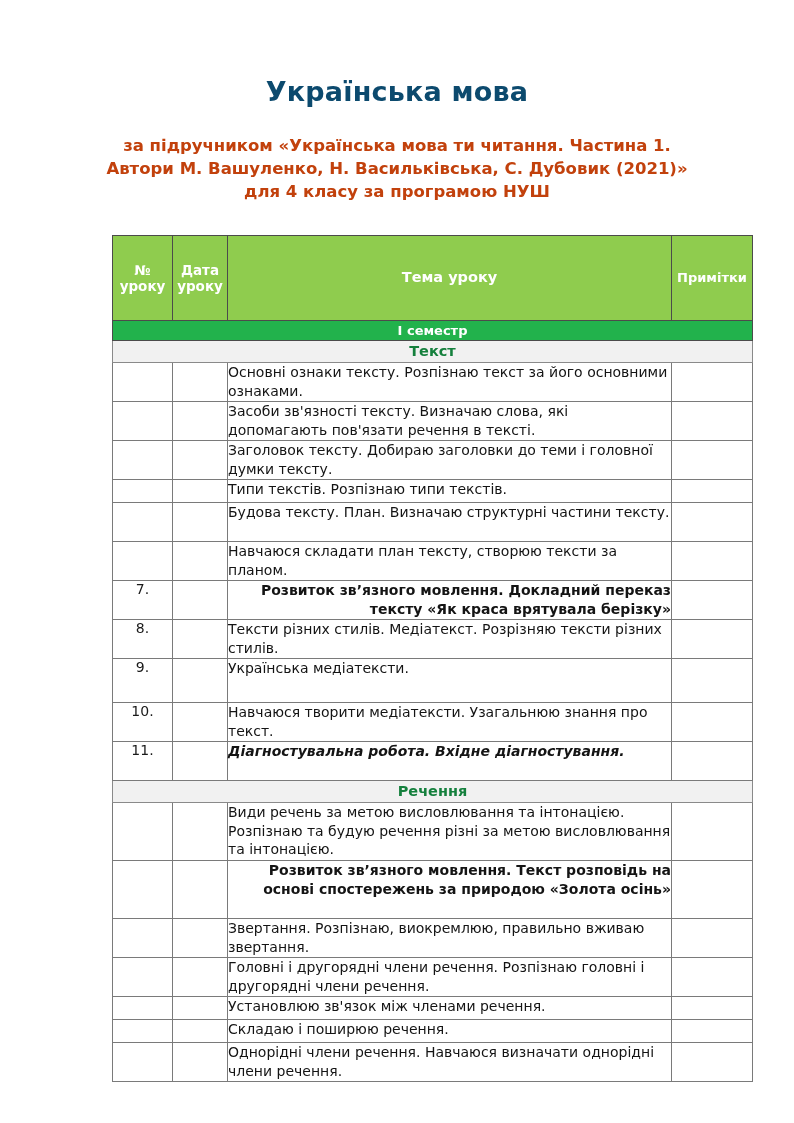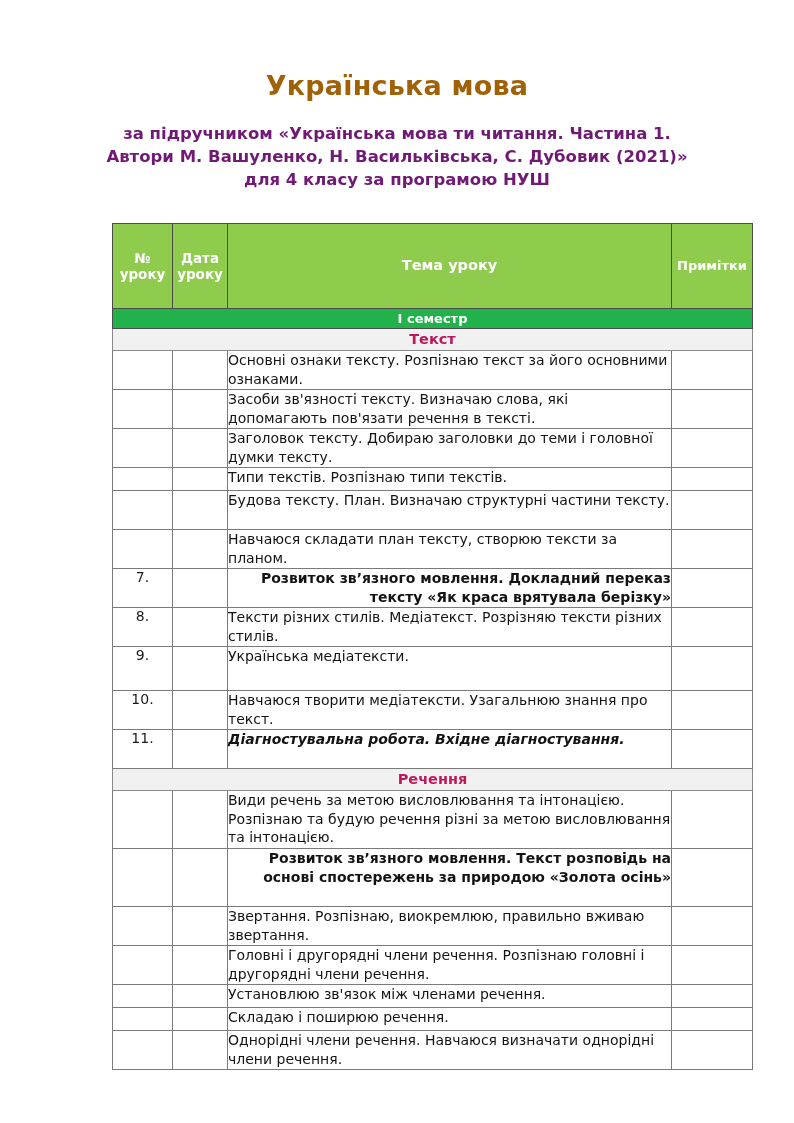--- a/index.html
+++ b/index.html
@@ -19,38 +19,38 @@
     position: relative;
     width: 794px;
     height: 1123px;
     box-sizing: border-box;
     padding: 0;
     overflow: hidden;
   }
 
   
   .doc-title {
-    margin: 2px;
+    margin: 8px;
     padding-top: 68px;
     text-align: center;
     font-size: 27px;
     font-weight: bold;
     letter-spacing: 0.2px;
-    color: #a16207;
+    color: #0c4a6e;
     font-family: "DejaVu Sans", "Liberation Sans", sans-serif;
   }
   .doc-subtitle {
     margin: 0 auto;
     padding-top: 20px;
     width: 608px;
     text-align: center;
     font-size: 16.5px;
     line-height: 1.38;
     font-weight: bold;
-    color: #701a75;
+    color: #c2410c;
   }
 
   
   .plan-table {
     margin: 32px 0 0 112px;
     width: 640px;
     border-collapse: collapse;
     table-layout: fixed;
     font-size: 13.5px;
   }
@@ -90,21 +90,21 @@
     font-size: 13px;
     height: 19px;
     line-height: 19px;
     vertical-align: middle;
     border: 1px solid #4b4b4b;
   }
 
   
   .section-row td {
     background: #f1f1f1;
-    color: #be185d;
+    color: #15803d;
     font-weight: bold;
     text-align: center;
     font-size: 14.5px;
     height: 21px;
     line-height: 21px;
     vertical-align: middle;
     border: 1px solid #8a8a8a;
   }
 
   

